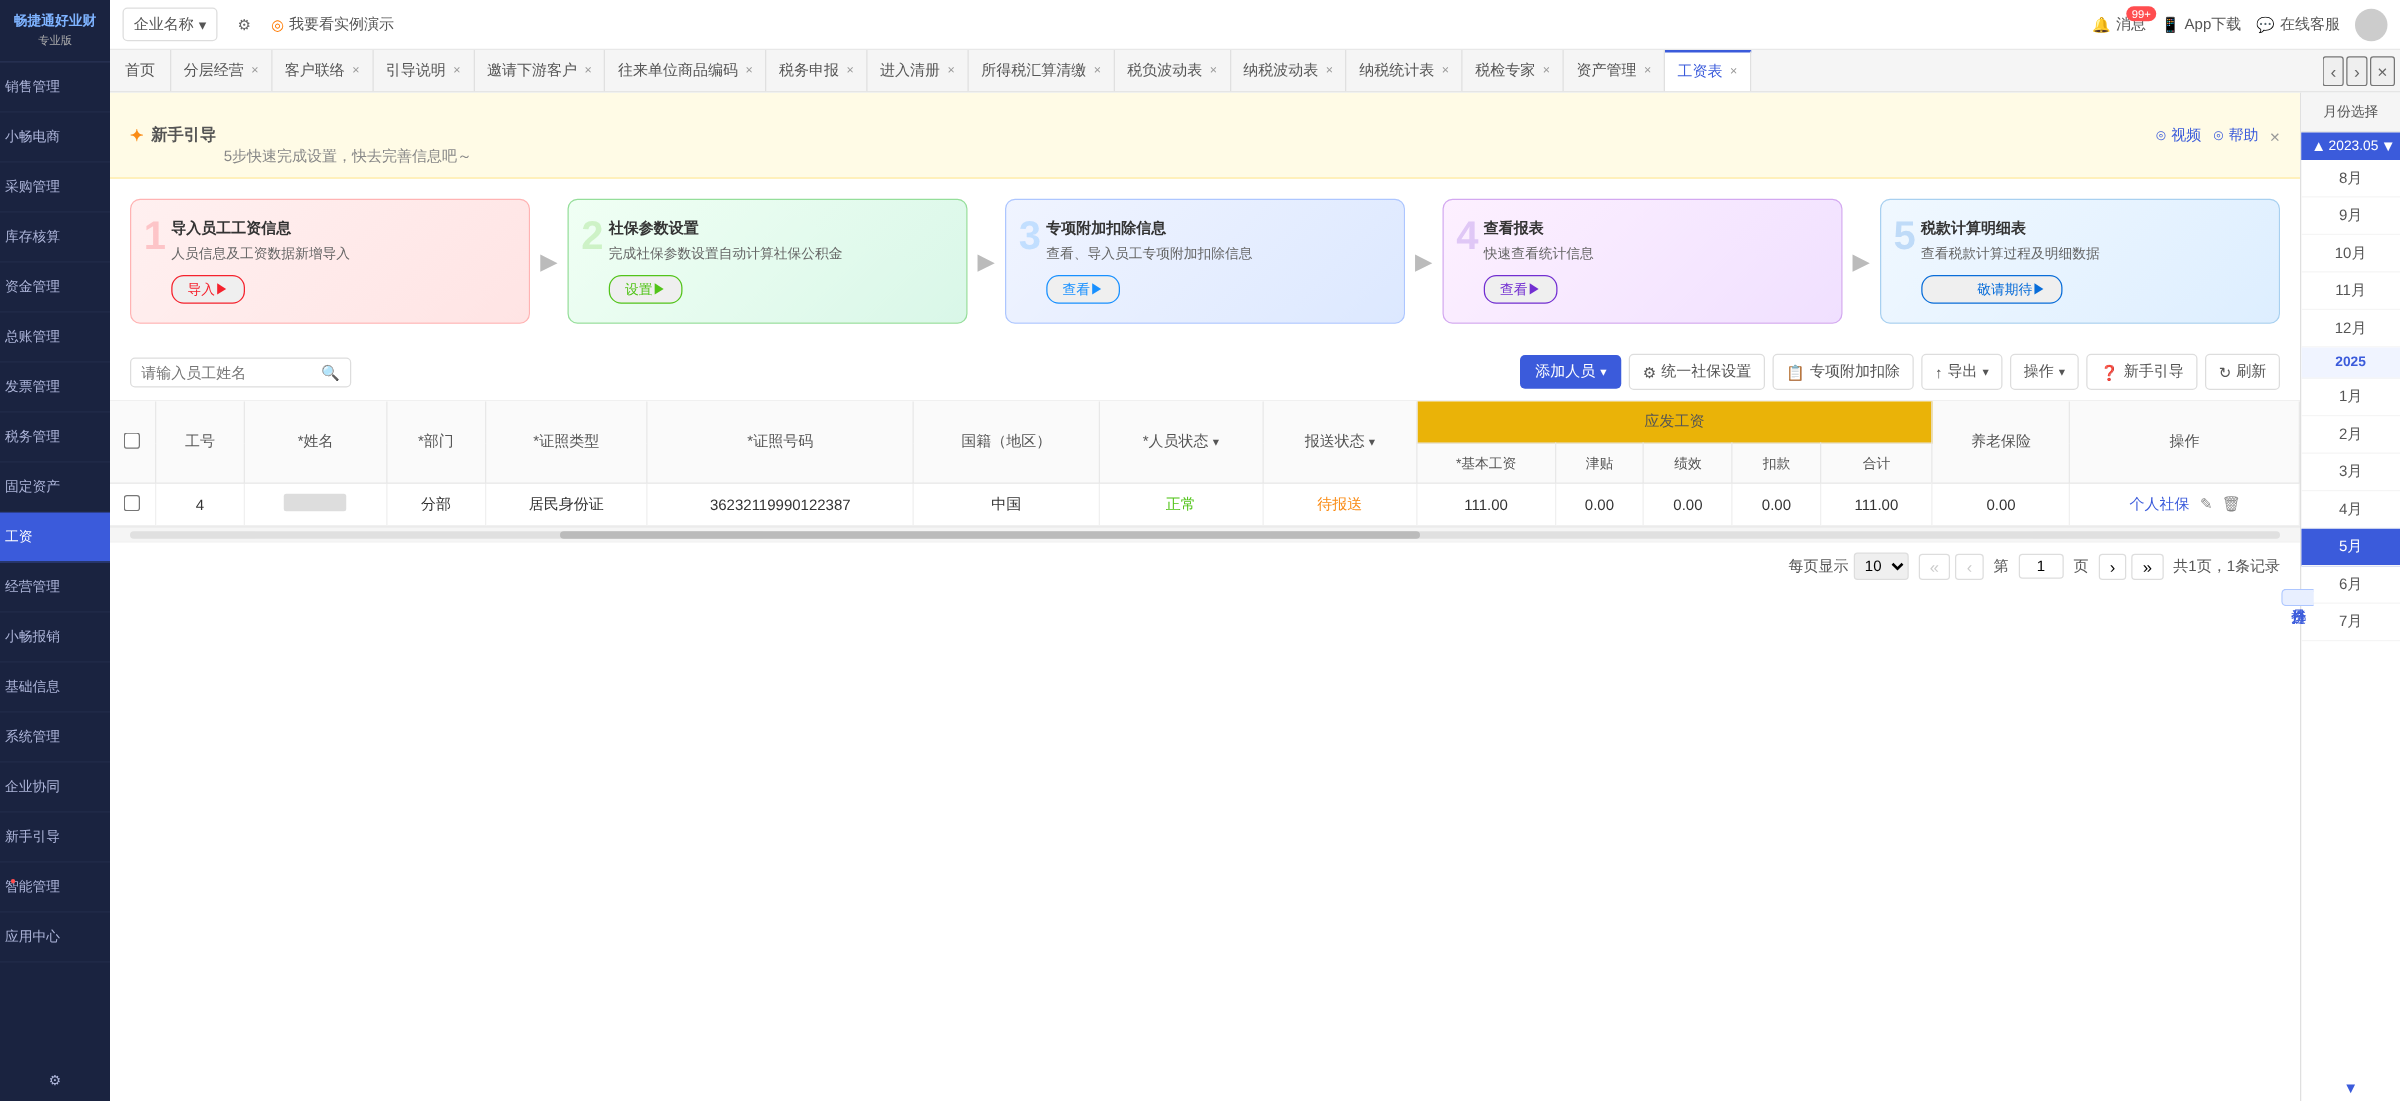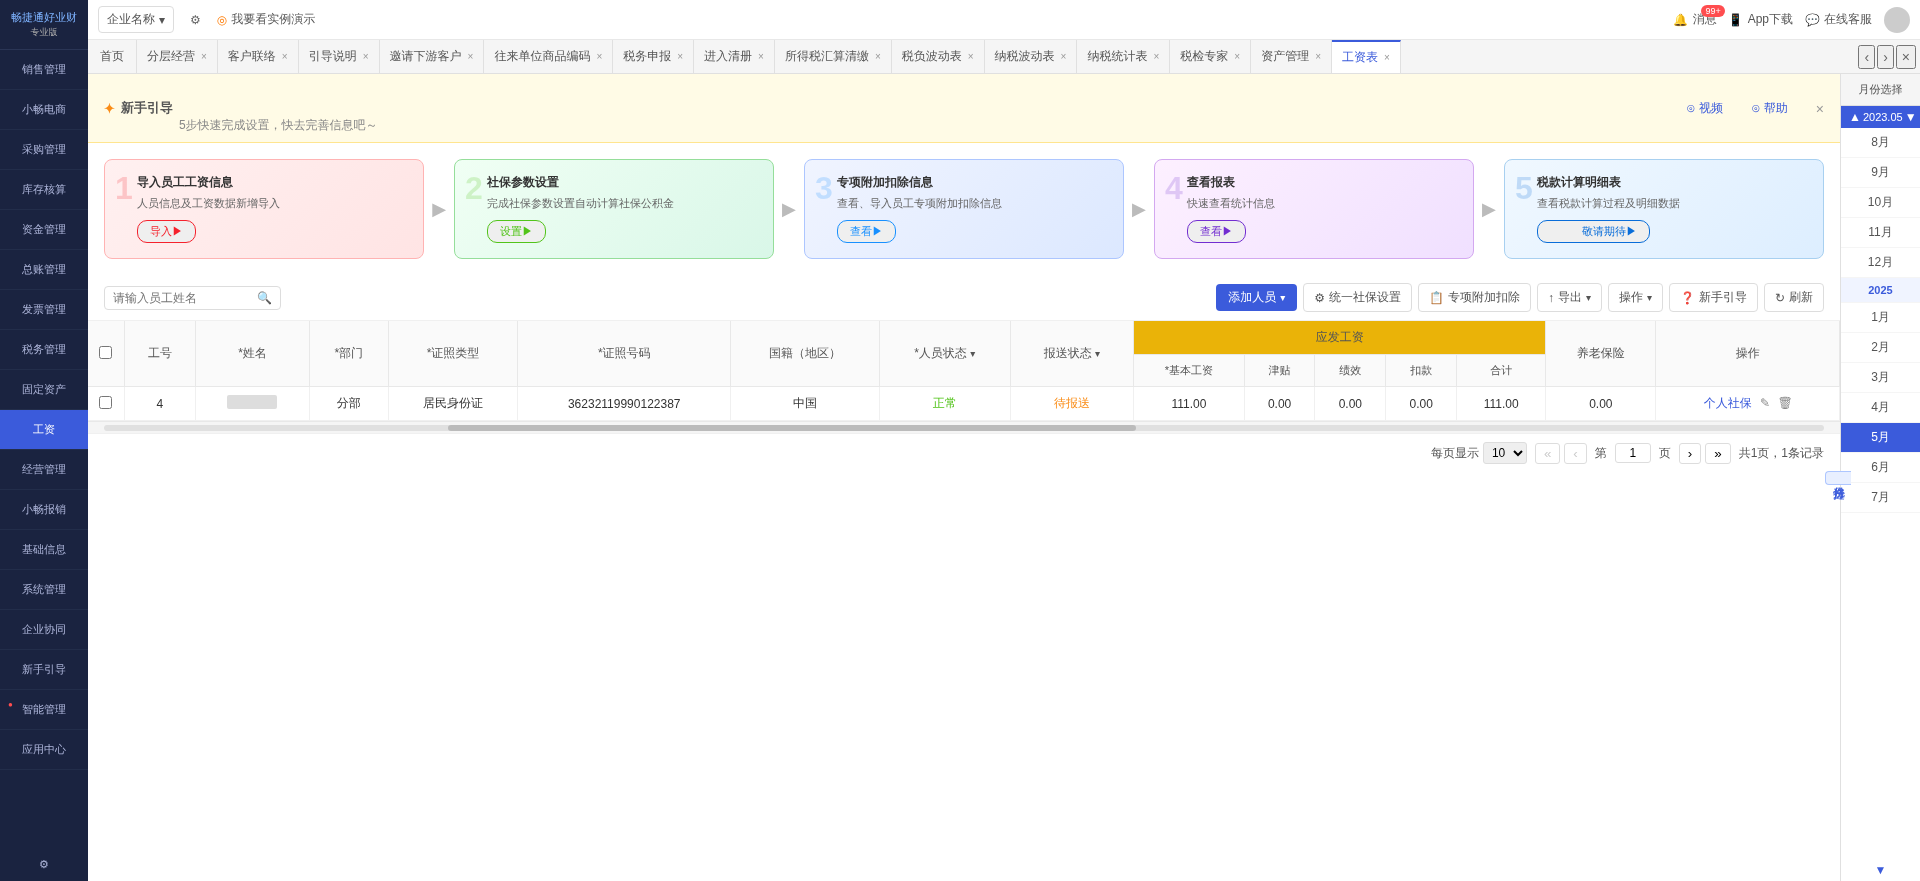--- a/index.html
+++ b/index.html
@@ -1,24 +1,24 @@
 <!DOCTYPE html>
 <html><head>
   <meta charset="utf-8">
   <style>
     * { box-sizing: border-box; margin: 0; padding: 0; }
     body { font-family: 'Microsoft YaHei', Arial, sans-serif; font-size: 12px; background: #f0f2f5; color: #333; display: flex; height: 881px; overflow: hidden; }
 
     
     .sidebar { width: 88px; background: #1a2340; display: flex; flex-direction: column; height: 100%; flex-shrink: 0; }
     .sidebar-logo { padding: 10px 8px; border-bottom: 1px solid #2a3555; display: flex; flex-direction: column; align-items: center; }
-    .sidebar-logo-text { color: #7eb3ff; font-size: 11px; font-weight: normal; line-height: 1.3; text-align: center; }
+    .sidebar-logo-text { color: #7eb3ff; font-size: 11px; font-weight: bold; line-height: 1.3; text-align: center; }
     .sidebar-logo-sub { color: #aaa; font-size: 9px; margin-top: 2px; }
     .sidebar-nav { flex: 1; overflow-y: auto; }
-    .sidebar-item { padding: 12px 4px; text-align: center; color: #adb5d9; cursor: pointer; font-size: 11px; border-bottom: 1px solid #222d4a; }
+    .sidebar-item { padding: 12px 4px; text-align: left; color: #adb5d9; cursor: pointer; font-size: 11px; border-bottom: 1px solid #222d4a; }
     .sidebar-item.active { background: #3b5bdb; color: #fff; }
     .sidebar-item.has-dot { position: relative; }
     .sidebar-item.has-dot::before { content: '●'; color: #ff4d4f; font-size: 8px; position: absolute; left: 8px; top: 10px; }
     .sidebar-bottom { padding: 10px 4px; text-align: center; color: #adb5d9; cursor: pointer; font-size: 11px; }
 
     
     .main-area { flex: 1; display: flex; flex-direction: column; overflow: hidden; }
 
     
     .topbar { height: 40px; background: #fff; border-bottom: 1px solid #e8e8e8; display: flex; align-items: center; padding: 0 10px; gap: 8px; flex-shrink: 0; }
@@ -216,21 +216,21 @@
   <div style="flex:1; display:flex; overflow:hidden;">
 
     <div class="page-content">
 
       <div class="guide-bar">
         <div style="display:flex;align-items:center;gap:6px;">
           <span style="color:#fa8c16;font-size:13px;font-weight:bold;">✦</span>
           <span style="font-size:13px;font-weight:bold;color:#555;">新手引导</span>
           <span style="color:#888;font-size:12px;margin-top:35px;">5步快速完成设置，快去完善信息吧～</span>
         </div>
-        <div style="display:flex;align-items:flex-end;gap:28px;">
+        <div style="display:flex;align-items:flex-end;gap:9px;">
           <span style="color:#3b5bdb;font-size:12px;cursor:pointer;">⊙ 视频</span>
           <span style="color:#3b5bdb;font-size:12px;cursor:pointer;">⊙ 帮助</span>
           <span style="color:#999;cursor:pointer;font-size:14px;">×</span>
         </div>
       </div>
 
       <div class="step-cards">
         <div class="step-card step-card-1">
           <div class="step-number">1</div>
           <div class="step-title">导入员工工资信息</div>

